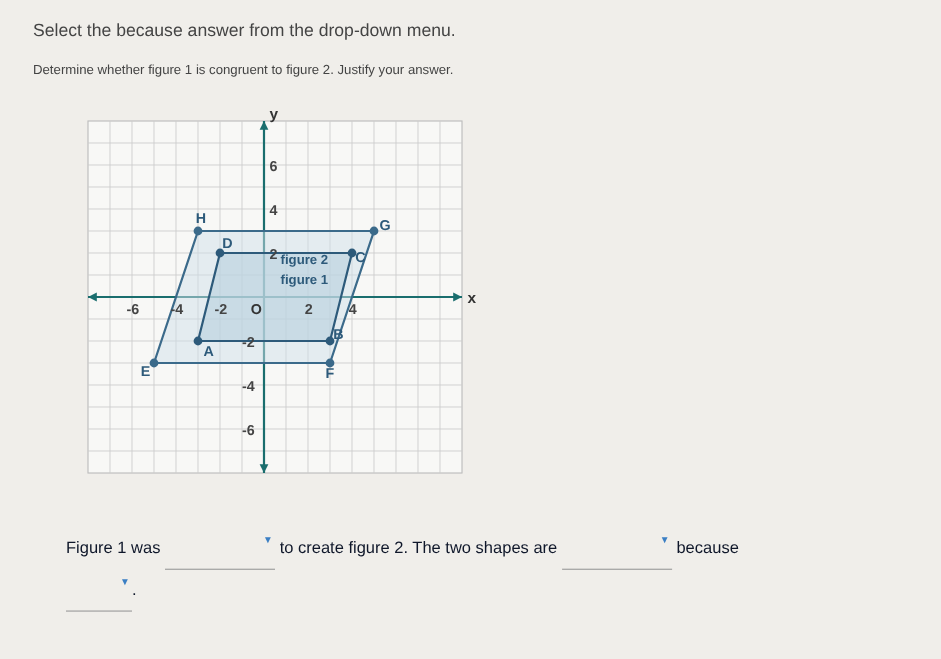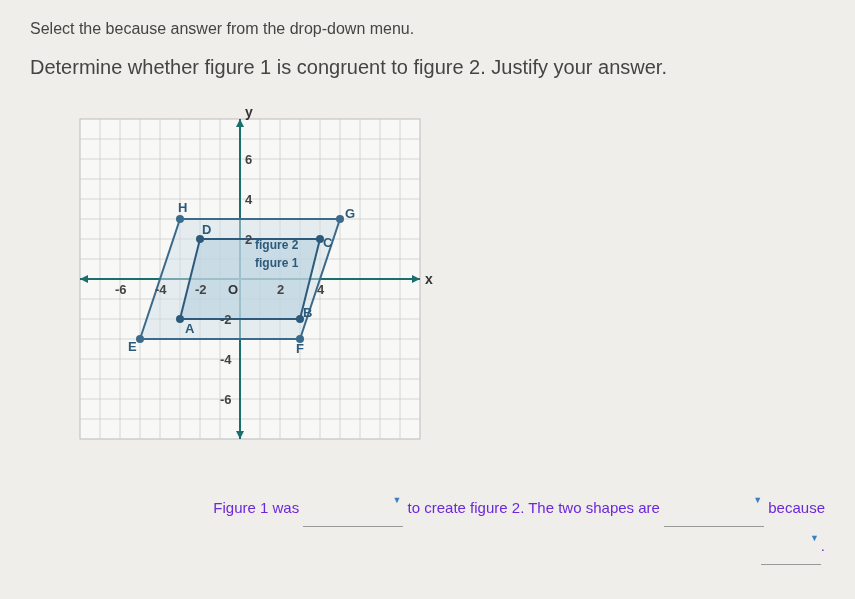--- a/index.html
+++ b/index.html
@@ -10,42 +10,41 @@
       background: #f0eeea;
       padding: 20px 30px;
       color: #333;
     }
     .instruction {
       font-size: 16px;
       color: #444;
       margin-bottom: 18px;
     }
     .question {
-      font-size: 20px;
+      font-size: 12px;
       color: #444;
       margin-bottom: 20px;
     }
     .graph-container {
       position: relative;
       width: 380px;
       height: 360px;
       margin-left: 30px;
       margin-bottom: 30px;
     }
     .graph-svg {
       width: 100%;
       height: 100%;
     }
     .answer-row {
       margin-left: 30px;
       font-size: 15px;
-      color: #6d28d9;
+      color: #0f172a;
       line-height: 2.2;
       max-width: 780px;
-      text-align: right;
     }
     .dropdown {
       display: inline-block;
       min-width: 100px;
       border-bottom: 1px solid #999;
       padding: 2px 20px 2px 6px;
       position: relative;
       vertical-align: baseline;
       cursor: pointer;
     }

